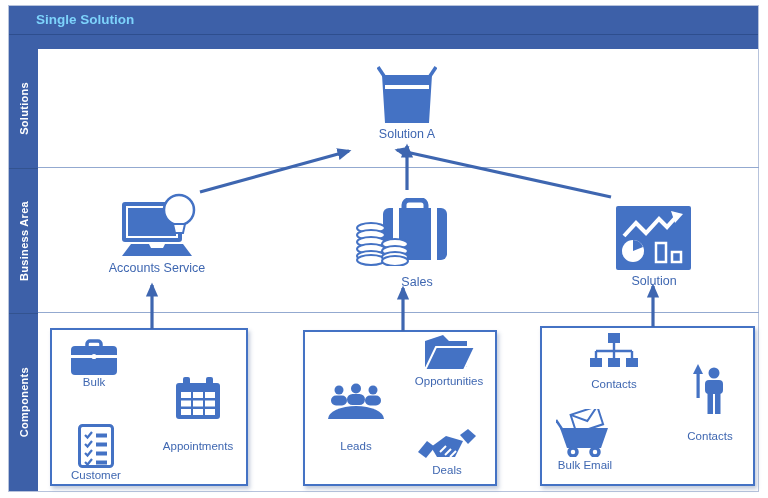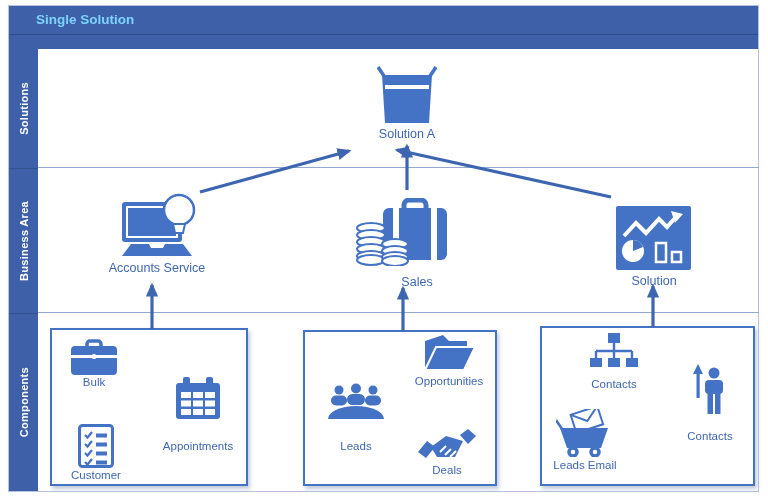--- a/index.html
+++ b/index.html
@@ -238,15 +238,15 @@
   <svg class="icon abs" style="left:556px; top:409px" width="58" height="48">
     <g transform="rotate(-18 31 11)">
       <rect x="17" y="1" width="28" height="19" class="saf" stroke-width="2"></rect>
       <polyline points="17,1 31,12 45,1" class="sa" stroke-width="2"></polyline>
     </g>
     <line x1="6" y1="20" x2="0" y2="11" class="sa" stroke-width="2.5"></line>
     <polygon points="4,19 52,19 45,39 11,39" class="fa"></polygon>
     <circle cx="17" cy="43" r="4" class="sa" stroke-width="3.5"></circle>
     <circle cx="39" cy="43" r="4" class="sa" stroke-width="3.5"></circle>
   </svg>
-  <div class="lbl" style="left:530px; top:459px; width:110px">Leads Email</div>
+  <div class="lbl" style="left:530px; top:459px; width:110px">Bulk Email</div>
 
 </div>
 
 </body></html>

